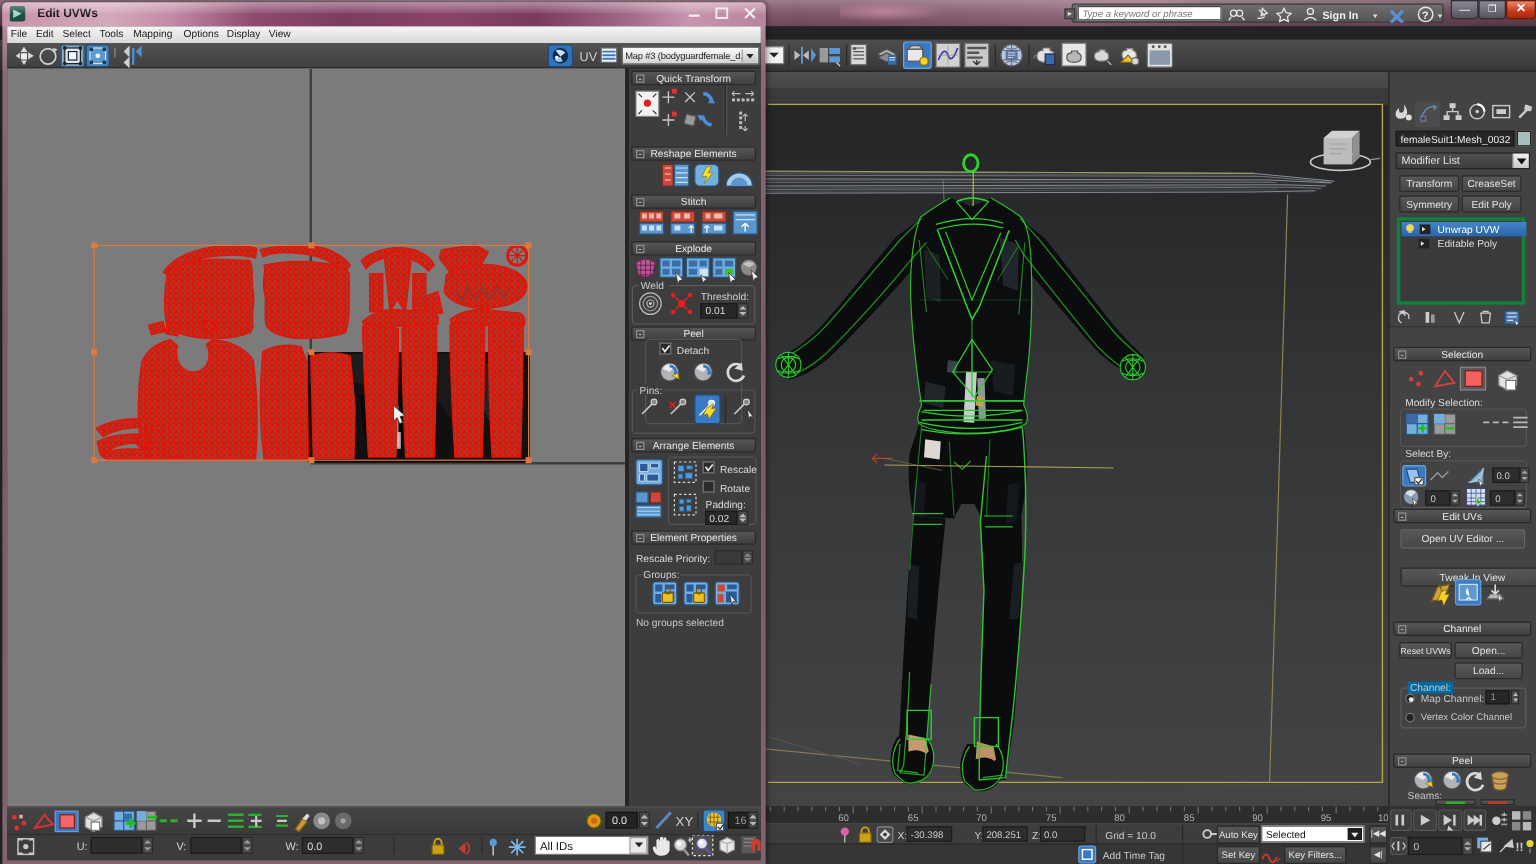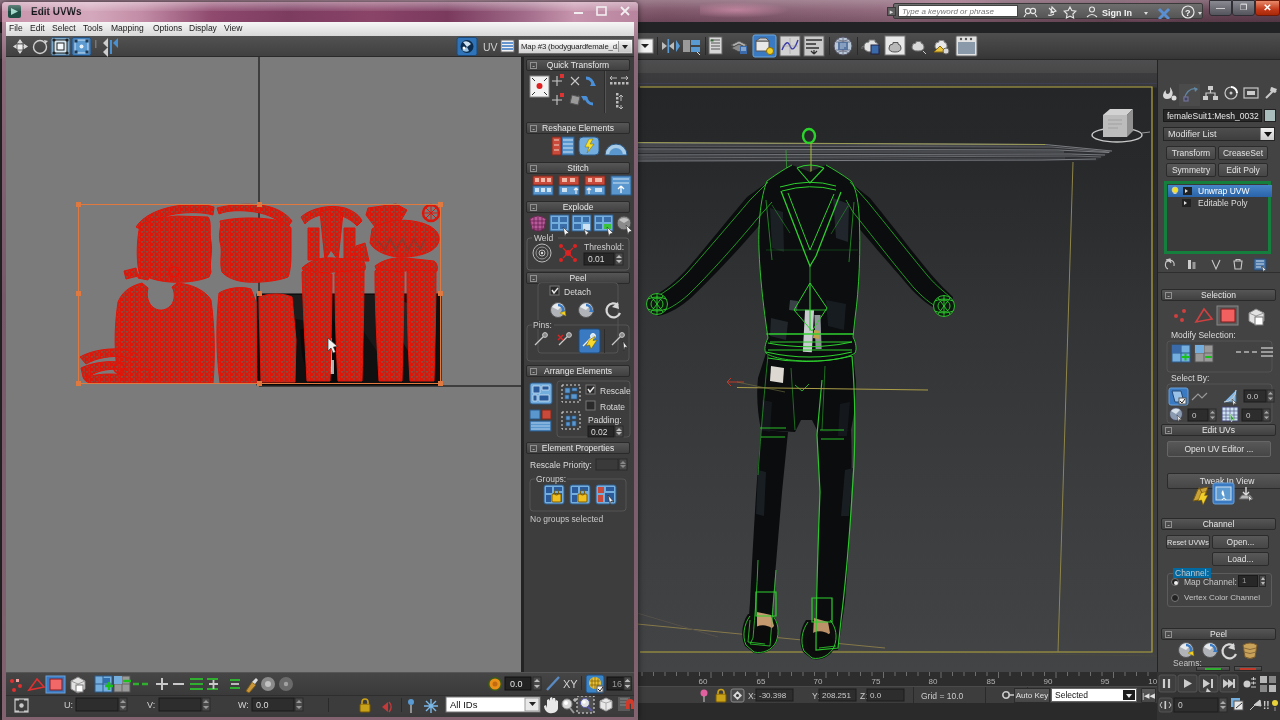--- a/index.html
+++ b/index.html
@@ -568,20 +568,33 @@
         <rect x="390" y="0" width="1" height="17" fill="#2a2a2a"></rect>
       </svg>
       <div class="btn" style="left:377px;top:1px;width:36px;height:15px;line-height:14px;border-radius:0;font-size:8px">Auto Key</div>
       <div class="abs" style="left:414px;top:1px;width:86px;height:14px;background:#fff;border:1px solid #666;font-size:8.5px;color:#111;line-height:13px;padding-left:3px">Selected
         <div class="abs" style="right:1px;top:1px;width:12px;height:10px;background:#1e1e1e">
             <div class="abs" style="left:3px;top:4px;border-left:3px solid transparent;border-right:3px solid transparent;border-top:4px solid #eee"></div>
           </div>
       </div>
       <div class="btn" style="left:504px;top:1px;width:15px;height:15px;line-height:14px;border-radius:1px;font-size:7px">|◀◀</div>
     </div>
+    <div id="btmbar2">
+      <svg width="643" height="17">
+        <rect x="262" y="1" width="14" height="14" rx="2" fill="#3a7ac2" stroke="#6aa0d8"></rect>
+        <rect x="265" y="4" width="8" height="8" fill="none" stroke="#fff" stroke-width="1.2"></rect>
+        <text x="282" y="12" fill="#c9c9c9" font-size="8.5">Add Time Tag</text>
+        <rect x="348" y="0" width="1" height="17" fill="#2a2a2a"></rect>
+        <path d="M415 12 q3 -8 6 0 q3 6 6 -2" stroke="#d03a2a" stroke-width="1.6" fill="none"></path>
+        <path d="M427 14 l3 -3" stroke="#d03a2a"></path>
+      </svg>
+      <div class="btn" style="left:377px;top:1px;width:36px;height:15px;line-height:14px;border-radius:0;font-size:8px">Set Key</div>
+      <div class="btn" style="left:433px;top:1px;width:52px;height:15px;line-height:14px;border-radius:0;font-size:8px">Key Filters...</div>
+      <div class="btn" style="left:504px;top:1px;width:15px;height:15px;line-height:14px;border-radius:1px;font-size:7px">◀|</div>
+    </div>
     <div id="brcorner" style="height:48px;background:#333">
       <svg width="123" height="48">
         <rect width="123" height="48" fill="#333"></rect>
         <g>
           <rect x="2" y="3" width="17" height="17" rx="2" fill="#3e3e3e" stroke="#555"></rect>
             <path d="M7 7v9M12 7v9" stroke="#ccc" stroke-width="2.2"></path>
           <rect x="21" y="3" width="19" height="17" rx="2" fill="#3e3e3e" stroke="#555"></rect>
             <path d="M27 7 l8 4.5 -8 4.5z" fill="#ccc"></path>
           <rect x="42" y="3" width="19" height="17" rx="2" fill="#3e3e3e" stroke="#555"></rect>
             <path d="M46 7 l7 4.5 -7 4.5z" fill="#ccc"></path>

